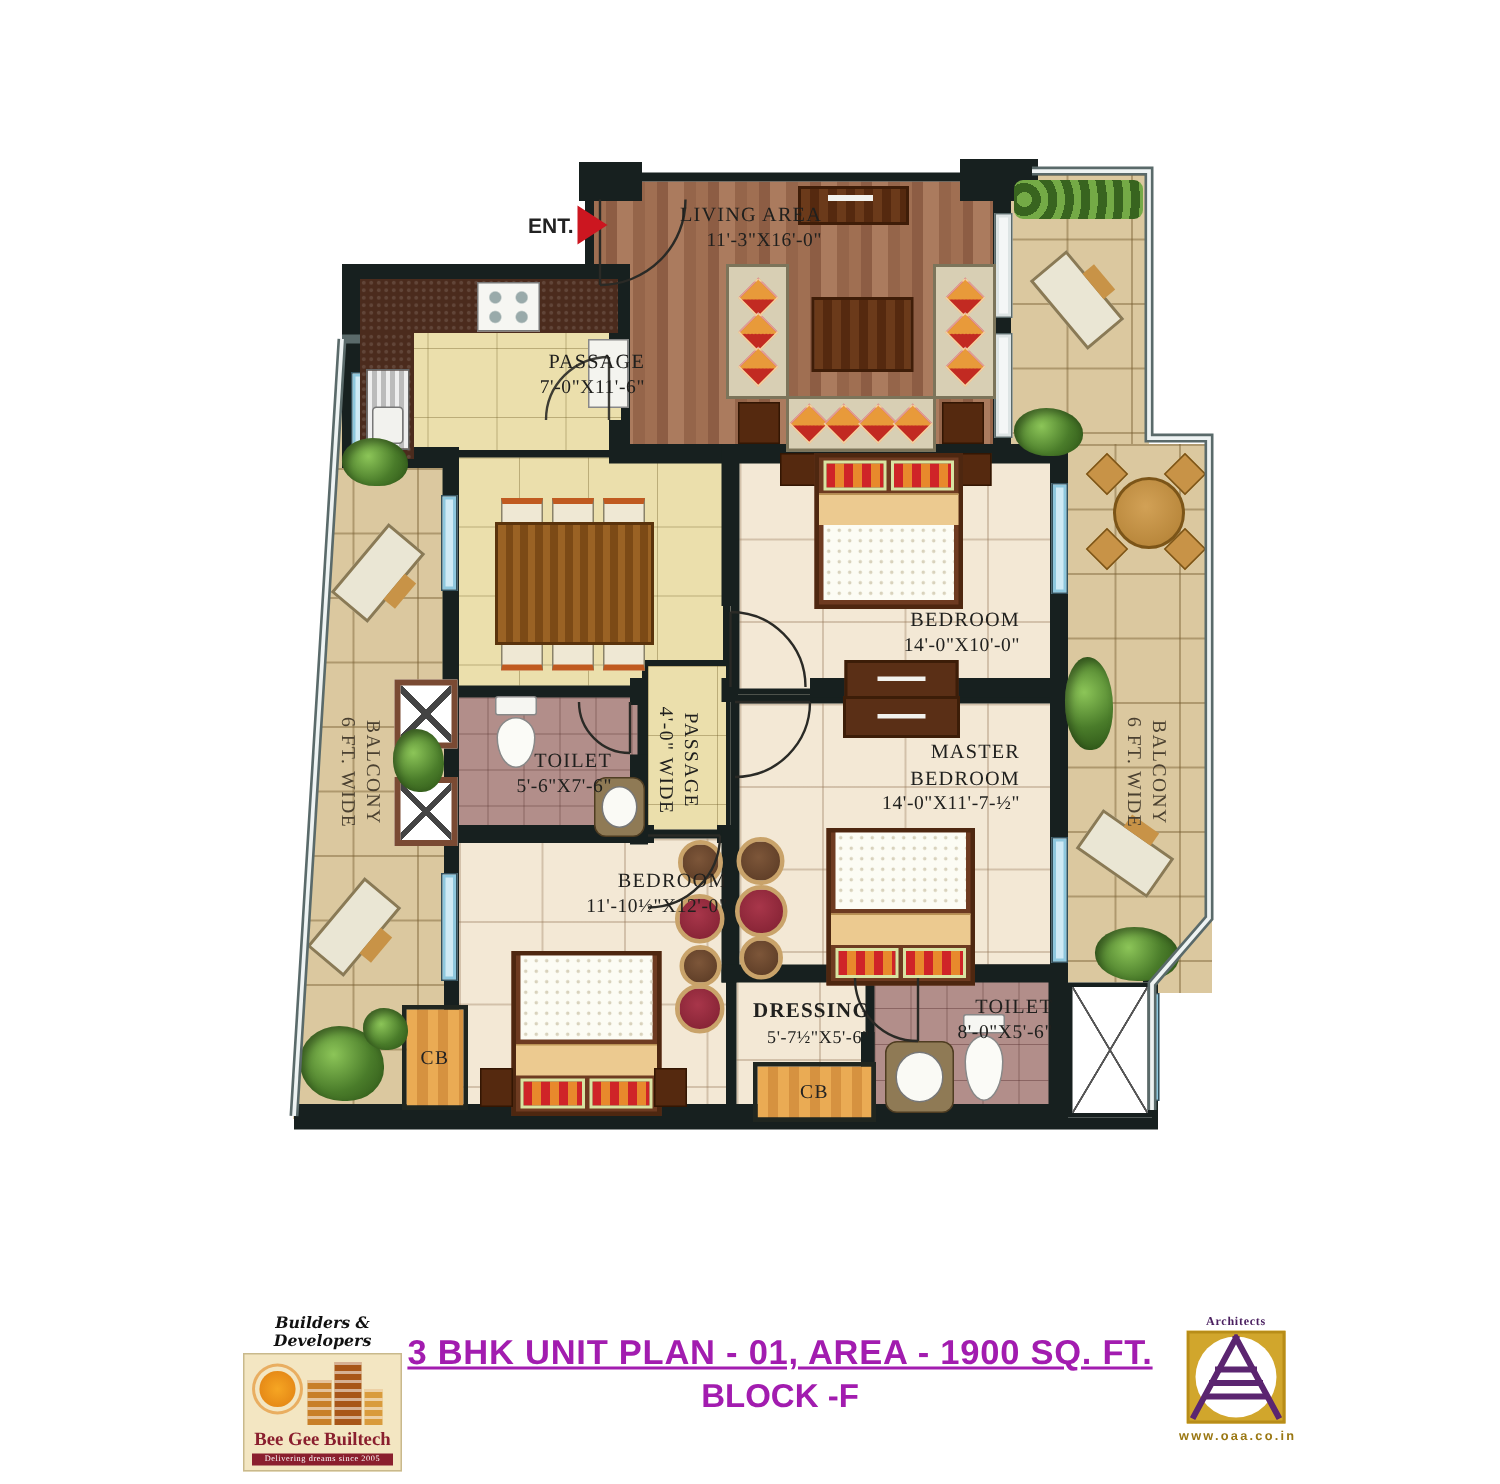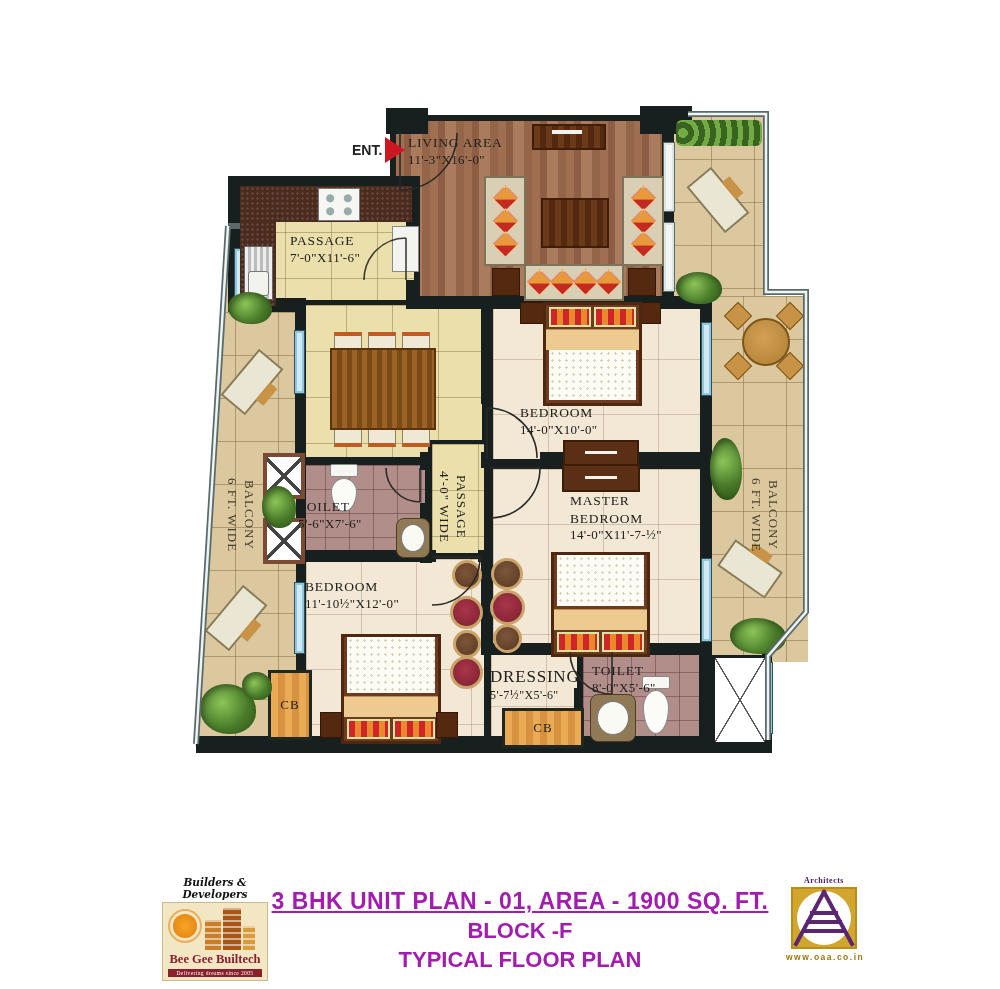--- a/index.html
+++ b/index.html
@@ -18,21 +18,21 @@
     linear-gradient(90deg,rgba(80,40,40,.4) 1px,transparent 1px);background-size:24px 24px;}
   .t-tan{background-color:#dbc89f;background-image:
     linear-gradient(rgba(120,95,50,.45) 1px,transparent 1px),
     linear-gradient(90deg,rgba(120,95,50,.45) 1px,transparent 1px);background-size:43px 43px;}
   .wood{background:repeating-linear-gradient(90deg,#a06f52 0 8px,#8d5d44 8px 15px,#ab7b5e 15px 26px,#95654a 26px 34px);}
   .counter{background:#4b2b1d;background-image:radial-gradient(rgba(255,255,255,.12) 1px,transparent 1.5px);background-size:5px 5px;}
   .wall{background:#17201f;}
   .win{background:#cfeaf5;border:1px solid #32505c;box-shadow:inset 0 0 0 2px #8fc8de;}
   .win-w{background:#f4f6f6;border:1px solid #5a6a6a;box-shadow:inset 0 0 0 2px #dde4e4;}
   
-  .rlabel{position:absolute;text-align:left;color:#20201e;line-height:1.3;z-index:40;}
+  .rlabel{position:absolute;text-align:right;color:#20201e;line-height:1.3;z-index:40;}
   .rname{display:block;font-size:13.5px;letter-spacing:.8px;}
   .rdim{display:block;font-size:13px;letter-spacing:.4px;}
   .vlabel{position:absolute;writing-mode:vertical-lr;text-align:center;color:#4a4030;
           font-size:13px;letter-spacing:1px;z-index:40;line-height:1.25;}
   
   .bed{position:absolute;background:#6e3b21;border:3px solid #4e2710;display:flex;flex-direction:column;z-index:30;}
   .bed.rev{flex-direction:column-reverse;}
   .pillows{display:flex;gap:3px;height:20px;padding:2px 3px;}
   .pillow{flex:1;background:repeating-linear-gradient(90deg,#cf2428 0 6px,#e8892c 6px 12px);border:2px solid #d9e3a2;}
   .sheet{height:20px;background:#ecca90;border-top:1px solid #b99153;}
@@ -329,35 +329,34 @@
   </div>
   <div class="rlabel" style="left:305px;top:578px;width:180px;">
     <span class="rname">BEDROOM</span>
     <span class="rdim">11'-10½"X12'-0"</span>
   </div>
   <div class="rlabel" style="left:298px;top:498px;width:110px;">
     <span class="rname">TOILET</span>
     <span class="rdim">5'-6"X7'-6"</span>
   </div>
   <div class="rlabel" style="left:490px;top:666px;width:90px;font-size:12px;">
-    <span class="rname" style="font-size:17px;">DRESSING</span>
+    <span class="rname" style="font-size:14px;font-weight:bold;">DRESSING</span>
     <span class="rdim" style="font-size:12px;">5'-7½"X5'-6"</span>
   </div>
   <div class="rlabel" style="left:592px;top:662px;width:110px;">
     <span class="rname">TOILET</span>
     <span class="rdim">8'-0"X5'-6"</span>
   </div>
   <div class="vlabel" style="left:436px;top:452px;height:110px;width:44px;color:#20201e;">4'-0" WIDE PASSAGE</div>
   <div class="vlabel" style="left:224px;top:450px;height:130px;width:36px;">6 FT. WIDE BALCONY</div>
   <div class="vlabel" style="left:748px;top:450px;height:130px;width:36px;">6 FT. WIDE BALCONY</div>
 
   <div class="titleblock">
     <div class="t1">3 BHK  UNIT PLAN - 01, AREA - 1900 SQ. FT.</div>
     <div class="t2">BLOCK -F</div>
-    <div class="t3">TYPICAL FLOOR PLAN</div>
   </div>
 
   <div class="builder">
     <div class="b-top">Builders &amp; Developers</div>
     <div class="b-box">
       <div class="b-art">
         <div class="sun"></div>
         <div class="bld1"></div>
         <div class="bld2"></div>
         <div class="bld3"></div>

